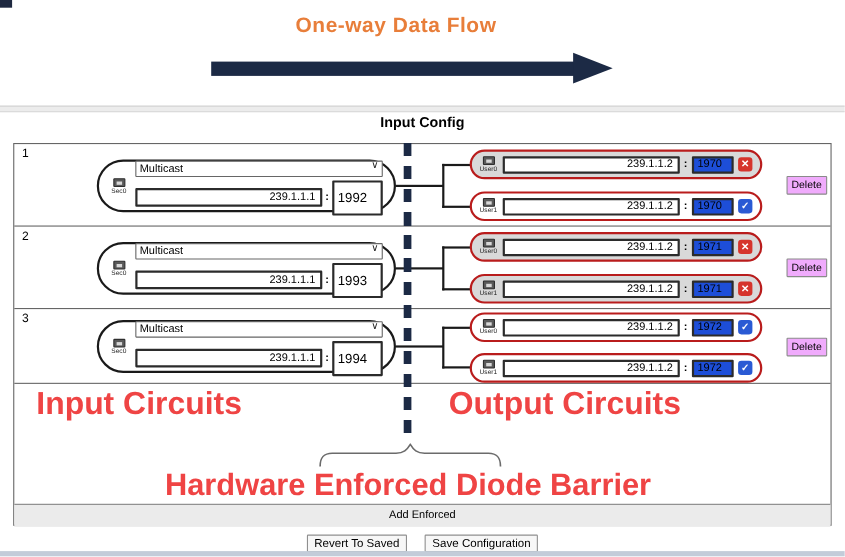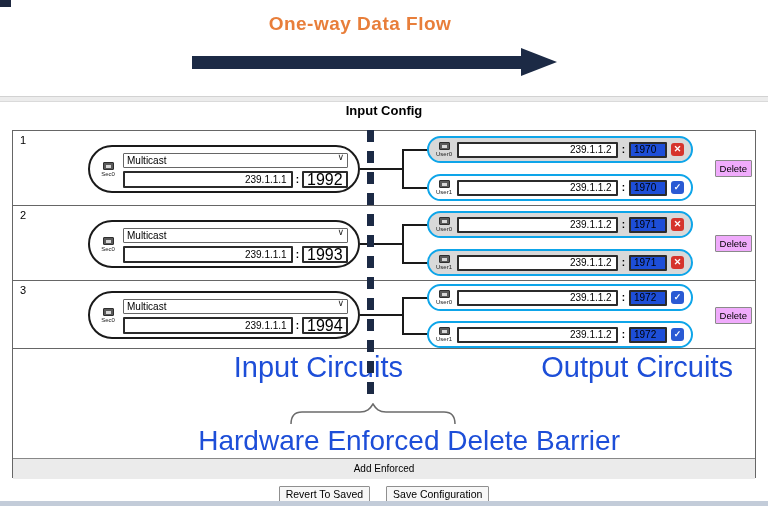--- a/index.html
+++ b/index.html
@@ -41,35 +41,35 @@
   .icol { flex:1; display:flex; flex-direction:column; gap:3px; }
   .selwrap { position:relative; width:100%; }
   .selwrap select { width:100%; height:15px; font-size:10px; font-family:"Liberation Sans",sans-serif;
                     border:1px solid #666; background:#fff; appearance:none; -webkit-appearance:none;
                     padding:0 14px 0 3px; border-radius:1px; }
   .chev { position:absolute; right:4px; top:1px; font-size:9px; line-height:13px; color:#222; pointer-events:none; }
   .addr-row { display:flex; align-items:center; gap:3px; }
   .addr-in { flex:1; height:17px; border:2px solid #2b2b2b; border-radius:1px; font-size:10px;
              font-family:"Liberation Sans",sans-serif; text-align:right; padding:0 4px; }
   .colon { font-size:10px; font-weight:bold; }
-  .port-in { width:46px; height:17px; border:2px solid #2b2b2b; border-radius:1px; font-size:16px;
+  .port-in { width:46px; height:32px; border:2px solid #2b2b2b; border-radius:1px; font-size:12px;
              font-family:"Liberation Sans",sans-serif; padding:0 3px; }
 
   
   .cline { position:absolute; background:#1a1a1a; }
   .ch  { left:347px; top:37px; width:43px; height:2px; }
   .cv  { left:389px; top:18px; width:2px;  height:40px; }
   .csa { left:389px; top:18px; width:26px; height:2px; }
   .csb { left:389px; top:56px; width:26px; height:2px; }
   .r3 .ch { top:33px; } .r3 .cv { top:16px; height:38px; }
   .r3 .csa { top:16px; } .r3 .csb { top:52px; }
 
   
   .opill { position:absolute; left:414px; width:266px; height:27px;
-           border:2px solid #0ea5e9; border-radius:14px;
+           border:2px solid #b91c1c; border-radius:14px;
            display:flex; align-items:center; gap:4px; padding:1px 7px 1px 6px; }
   .op1 { top:5px; }  .op2 { top:43px; }
   .r3 .op1 { top:3px; } .r3 .op2 { top:40px; }
   .opill.off { background:#d9d9d9; }
   .opill.on  { background:#fff; }
   .opill .ifc { width:18px; flex:0 0 18px; }
   .o-addr { flex:1; height:16px; border:2px solid #2b2b2b; border-radius:1px; font-size:10px;
             font-family:"Liberation Sans",sans-serif; text-align:right; padding:0 4px; background:#fff; }
   .o-port { width:38px; height:16px; border:2px solid #2b2b2b; border-radius:1px; font-size:10px;
             font-family:"Liberation Sans",sans-serif; padding:0 3px; background:#1d4ed8; }
@@ -78,21 +78,21 @@
   .cb.off { background:#D6342C; } .cb.off::after { content:"\2715"; }
   .cb.on  { background:#2A5AD4; } .cb.on::after  { content:"\2713"; }
 
   .del-btn { position:absolute; right:3px; top:29px; height:17px; font-size:9.5px;
              font-family:"Liberation Sans",sans-serif; padding:1px 4px; background:#f0abfc;
              border:1px solid #8a8a8a; border-radius:1px; }
   .r3 .del-btn { top:26px; }
 
   
   .lsec { position:absolute; left:0; top:218px; width:100%; height:109px; }
-  .lbl { position:absolute; font-weight:normal; color:#1d4ed8; text-align:right; }
+  .lbl { position:absolute; font-weight:bold; color:#ef4444; text-align:left; }
   .lbl-in  { left:20px;  top:2px; width:370px; font-size:29px; }
   .lbl-out { left:395px; top:2px; width:325px; font-size:29px; }
   .brace { position:absolute; left:275px; top:54px; }
   .lbl-bar { left:137px; top:76px; width:470px; font-size:28px; }
 
   
   .add-bar { position:absolute; left:0; top:327px; width:100%; height:21px; background:#ebebeb;
              border-top:1px solid #888; font-size:10px; text-align:center; line-height:20px; cursor:pointer; }
 
   
@@ -263,21 +263,21 @@
       </div>
       <button class="del-btn">Delete</button>
     </div>
 
     <div class="lsec">
       <div class="lbl lbl-in">Input Circuits</div>
       <div class="lbl lbl-out">Output Circuits</div>
       <svg class="brace" width="170" height="22" viewBox="0 0 170 22">
         <path d="M3,21 C3,13 6,9 14,9 L72,9 C79,9 82,6 85,1 C88,6 91,9 98,9 L156,9 C164,9 167,13 167,21" fill="none" stroke="#6b6b6b" stroke-width="1.5"></path>
       </svg>
-      <div class="lbl lbl-bar">Hardware Enforced Delete Barrier</div>
+      <div class="lbl lbl-bar">Hardware Enforced Diode Barrier</div>
     </div>
 
     <div class="add-bar">Add Enforced</div>
   </div>
 
   <div class="barrier-line"></div>
 
   <div class="footer-btns">
     <button>Revert To Saved</button>
     <button>Save Configuration</button>

